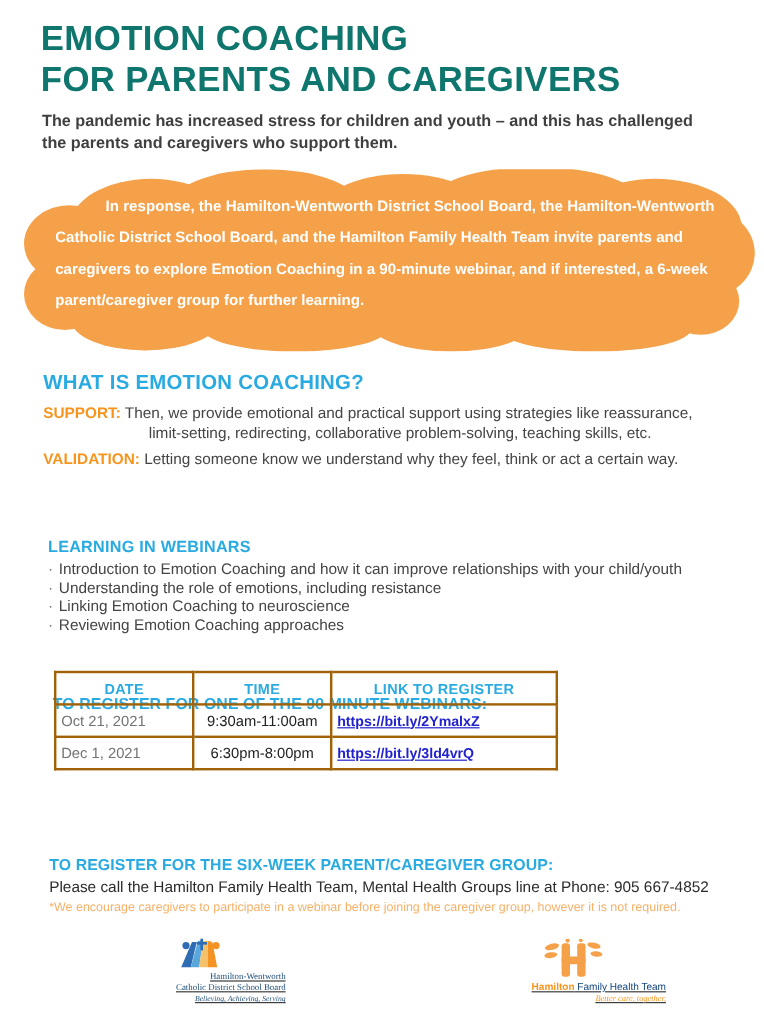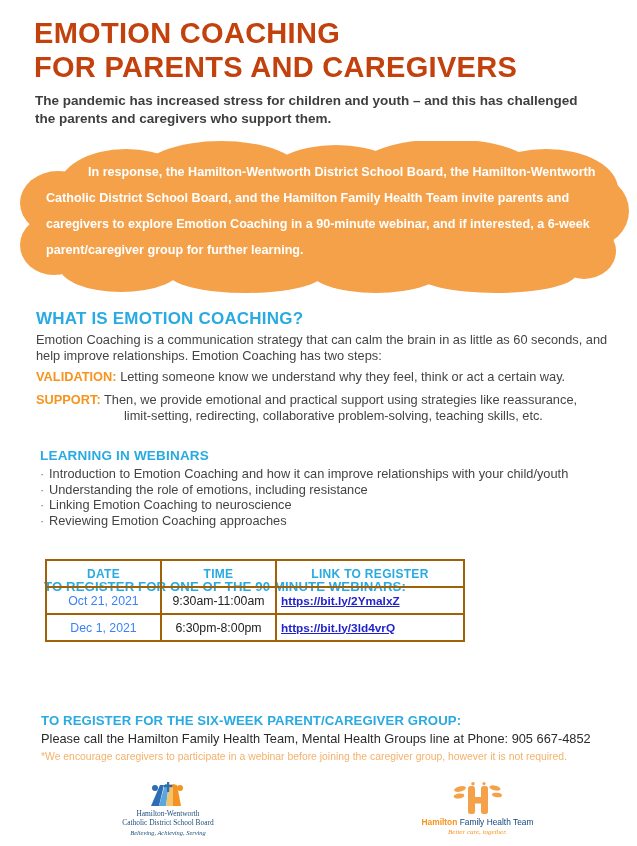--- a/index.html
+++ b/index.html
@@ -23,21 +23,21 @@
   }
 
   
   .title-block {
     position: absolute;
     left: 34px;
     top: 16px;
     width: 580px;
   }
   .title-line {
-    color: #c2410c;
+    color: #0f766e;
     font-weight: bold;
     font-size: 29px;
     line-height: 34px;
     letter-spacing: 0.3px;
     white-space: nowrap;
   }
   .title-line.second {
     font-size: 29px;
   }
 
@@ -184,22 +184,22 @@
     color: #29ABE2;
     font-weight: bold;
     font-size: 12px;
     letter-spacing: 0.3px;
     text-align: center;
   }
   col.c-date { width: 115px; }
   col.c-time { width: 115px; }
   col.c-link { width: 188px; }
   td.cell-date {
-    text-align: center;
-    color: #3b82f6;
+    text-align: left;
+    color: #737373;
     font-size: 12.3px;
   }
   td.cell-time {
     text-align: center;
     color: #222222;
     font-size: 11.6px;
   }
   td.cell-link {
     text-align: left;
     padding-left: 11px;
@@ -241,21 +241,22 @@
   
   .footer {
     position: absolute;
     left: 0;
     top: 782px;
     width: 637px;
     height: 64px;
   }
   .logo {
     position: absolute;
-    text-align: center;
+    text-align: right;
+    text-decoration: underline;
   }
   .logo-hwcdsb { left: 98px; top: 0px; width: 140px; }
   .logo-hwdsb  { left: 243px; top: 22px; width: 140px; }
   .logo-hfht   { left: 400px; top: 0px; width: 155px; }
 
   .hwcdsb-mark {
     width: 42px;
     height: 26px;
     margin: 0 auto 2px auto;
     position: relative;
@@ -334,29 +335,28 @@
         <ellipse cx="240" cy="132" rx="78" ry="20"></ellipse>
         <ellipse cx="370" cy="126" rx="70" ry="26"></ellipse>
         <ellipse cx="490" cy="133" rx="80" ry="19"></ellipse>
       </g>
     </svg>
     <div class="cloud-text">In response, the Hamilton-Wentworth District School Board, the Hamilton-Wentworth Catholic District School Board, and the Hamilton Family Health Team invite parents and caregivers to explore Emotion Coaching in a 90-minute webinar, and if interested, a 6-week parent/caregiver group for further learning.</div>
   </div>
 
   <div class="sec-what">
     <div class="heading-blue">WHAT IS EMOTION  COACHING?</div>
-    <div class="body-text">Emotion Coaching is a communication strategy that can calm the brain in as little as 60 seconds, and help improve relationships. Emotion Coaching has two steps:</div>
-    <div class="kv-row">
-      <span class="kv-key">VALIDATION:</span>
-      <span>Letting someone know we understand why they feel, think or act a certain way.</span>
-    </div>
     <div class="kv-row">
       <span class="kv-key">SUPPORT:</span>
       <span>Then, we provide emotional and practical support using strategies like reassurance,</span>
       <span class="kv-cont">limit-setting, redirecting, collaborative problem-solving, teaching skills, etc.</span>
+    </div>
+    <div class="kv-row">
+      <span class="kv-key">VALIDATION:</span>
+      <span>Letting someone know we understand why they feel, think or act a certain way.</span>
     </div>
   </div>
 
   <div class="sec-learn">
     <div class="heading-blue-sm">LEARNING IN WEBINARS</div>
     <ul class="bullet-list">
       <li>
         <span class="dot">·</span>
         <span>Introduction to Emotion Coaching and how it can improve relationships with your child/youth</span>
       </li>

